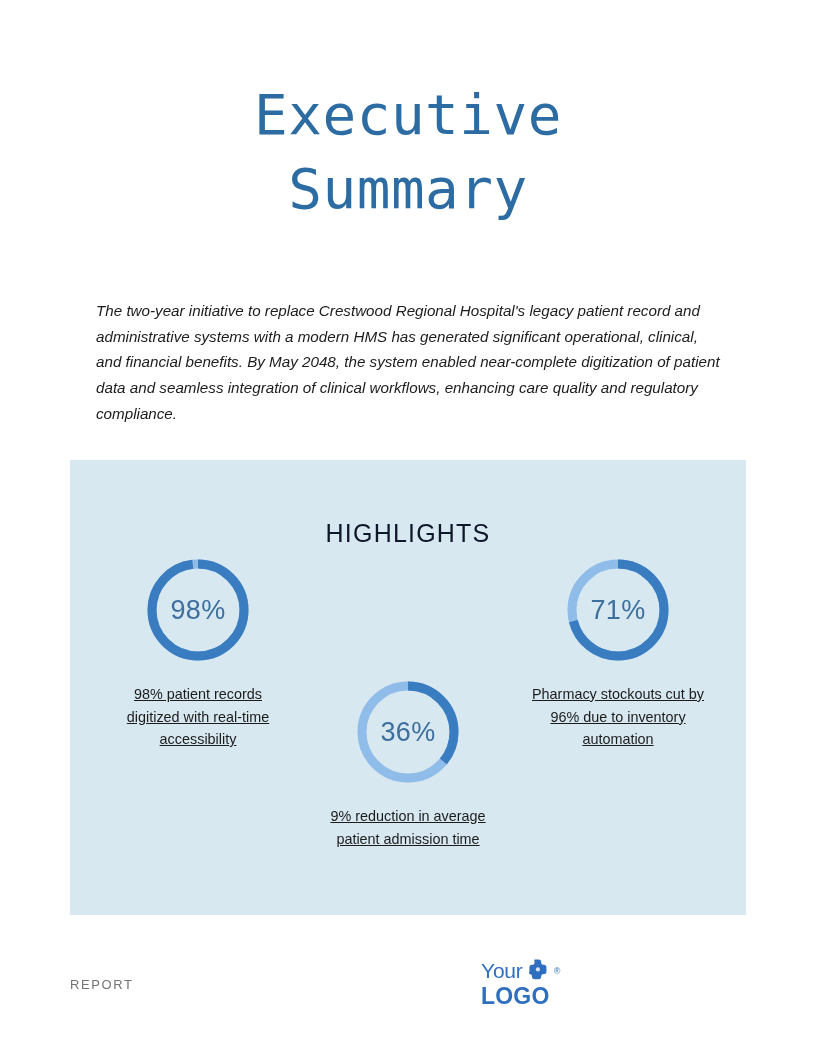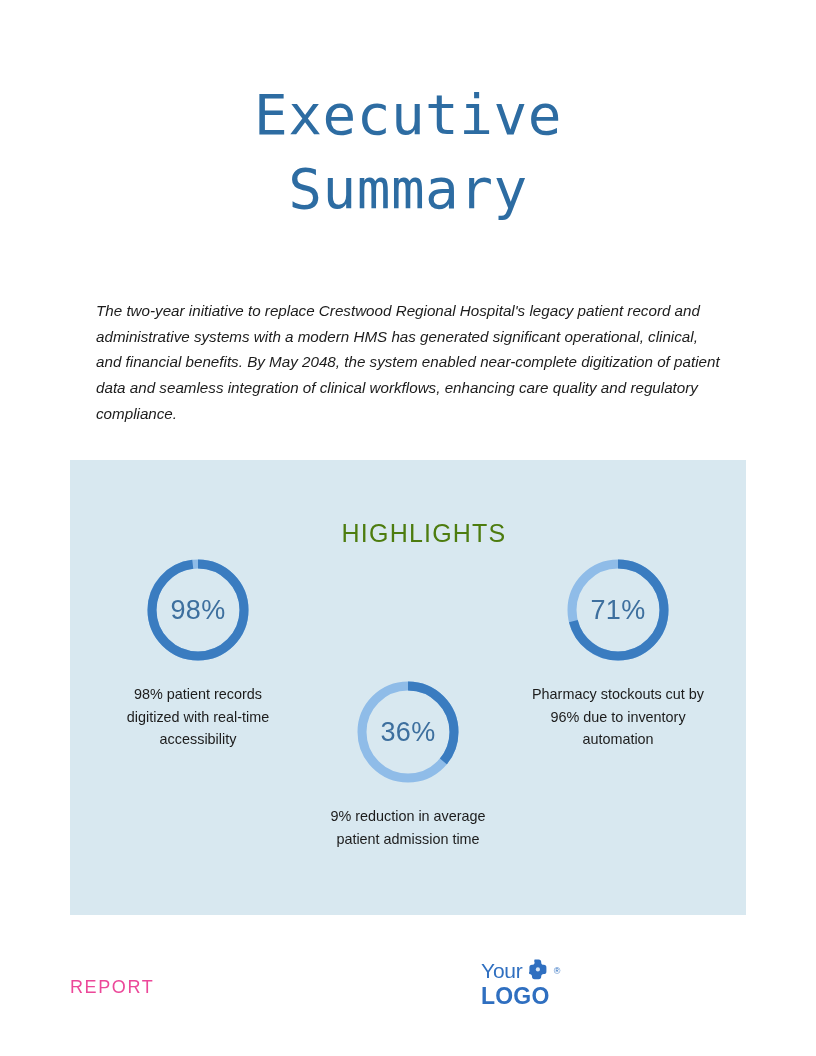--- a/index.html
+++ b/index.html
@@ -63,23 +63,22 @@
     background: #d8e8f0;
   }
   .panel-title {
     position: absolute;
     top: 38px;
     left: 0;
     width: 100%;
     text-align: center;
     font-size: 25px;
     letter-spacing: 1.2px;
-    color: #4d7c0f;
-    font-weight: 400;
-    padding-left: 16px;
+    color: #0f172a;
+    font-weight: 400;
   }
 
   
   .stat {
     position: absolute;
     width: 200px;
     text-align: center;
   }
   .stat-1 { left: 28px;  top: 95px;  }
   .stat-2 { left: 238px; top: 217px; }
@@ -109,30 +108,31 @@
     font-size: 27px;
     color: #3d6f9e;
     font-weight: 400;
     letter-spacing: 0.3px;
   }
   .stat-caption {
     font-size: 14.4px;
     line-height: 22.5px;
     color: #1c1c1c;
     padding: 0 10px;
+    text-decoration: underline;
   }
 
   
   .footer-label {
     position: absolute;
     left: 70px;
     top: 977px;
-    font-size: 18px;
+    font-size: 13px;
     letter-spacing: 1.6px;
-    color: #ec4899;
+    color: #737373;
   }
 
   .logo {
     position: absolute;
     right: 68px;
     top: 958px;
     width: 104px;
     height: 50px;
   }
   .logo-row-top {

